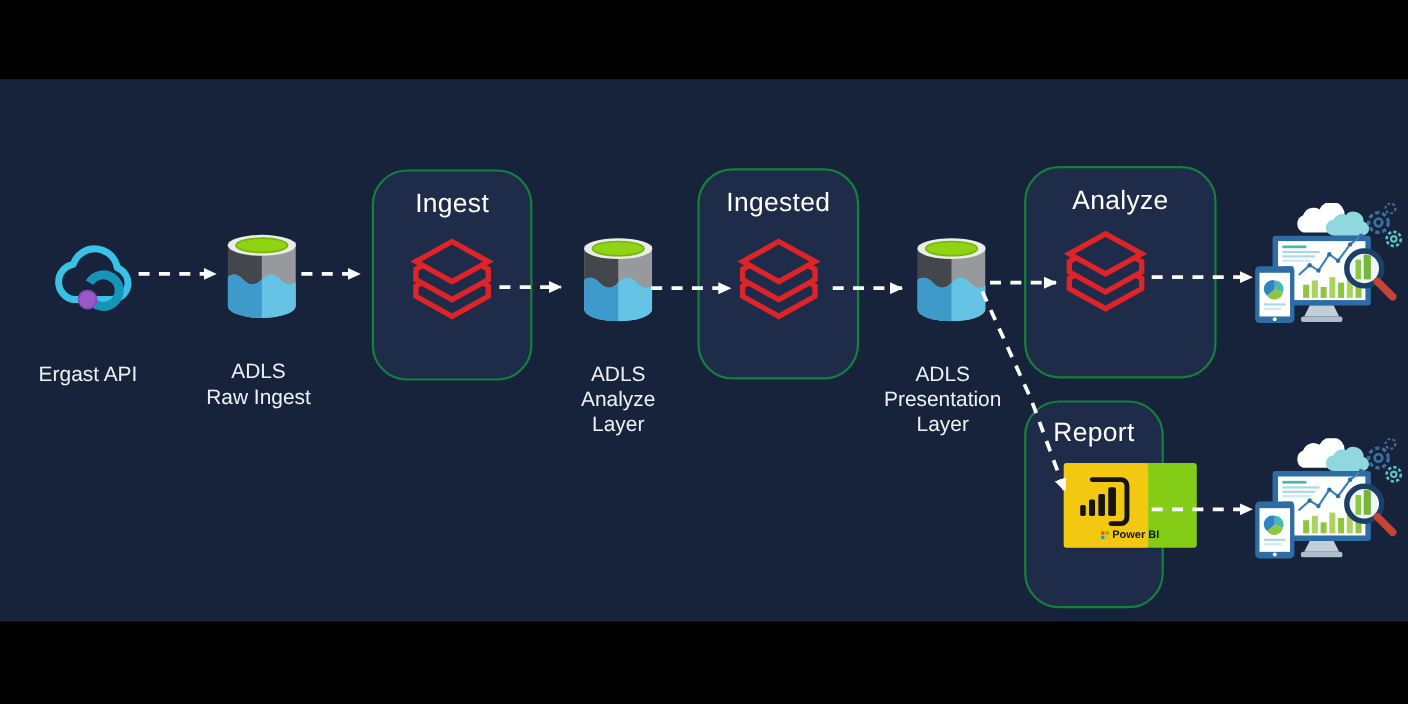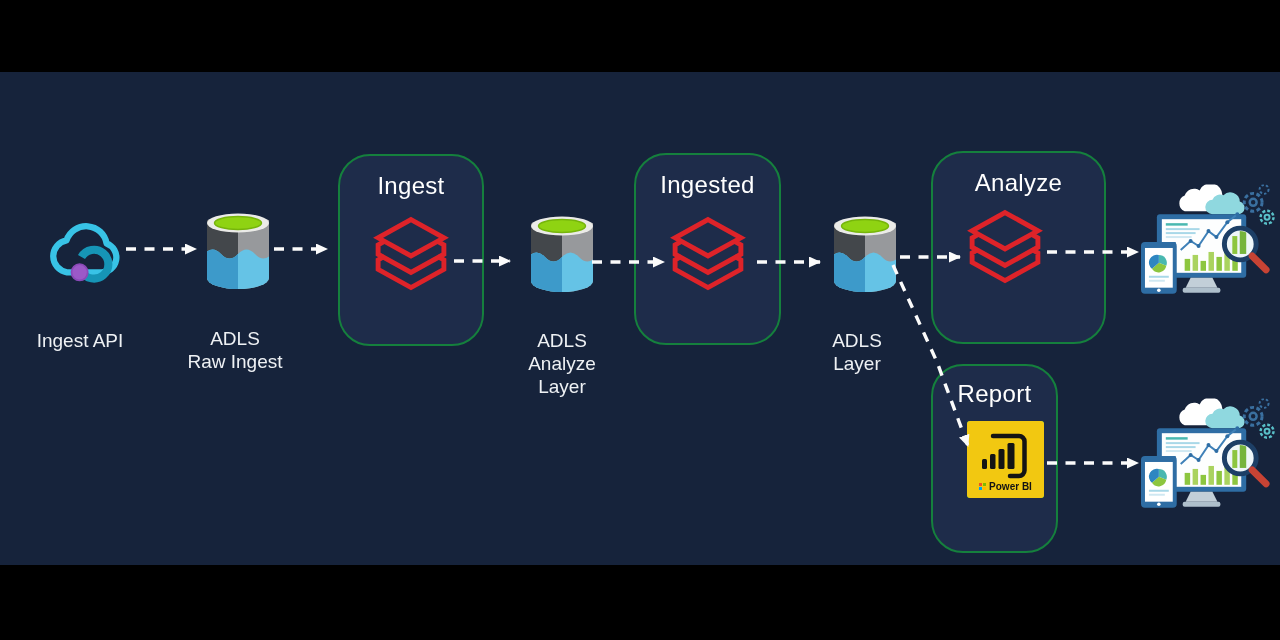--- a/index.html
+++ b/index.html
@@ -13,21 +13,21 @@
     box-sizing:border-box;
   }
   .box-title{
     position:absolute;left:0;right:0;top:16px;text-align:center;
     color:#ffffff;font-size:24px;letter-spacing:.3px;
   }
   .node-label{
     position:absolute;text-align:center;color:#eef1f4;font-size:19px;line-height:23px;
   }
   .pbi-tile{
-    position:absolute;background:#22c55e;border-radius:3px;
+    position:absolute;background:#84cc16;border-radius:3px;padding-left:44px;
   }
   .pbi-caption{
     position:absolute;left:0;right:0;bottom:6px;text-align:center;color:#141414;
     font-size:10px;font-weight:bold;display:flex;align-items:center;justify-content:center;gap:3px;
   }
   .ms-flag{display:inline-grid;grid-template-columns:3px 3px;grid-template-rows:3px 3px;gap:1px;}
   .ms-flag i{display:block;}
   svg.icon{position:absolute;overflow:visible;}
   #arrow-layer{position:absolute;left:0;top:0;pointer-events:none;}
   #symbol-defs{position:absolute;width:0;height:0;overflow:hidden;}
@@ -141,21 +141,21 @@
       <circle cx="18" cy="106.5" r="1.8" fill="#ffffff"></circle>
     </symbol>
   </defs>
 </svg>
 
 <div class="stage"></div>
 
 <svg class="icon" style="left:40px;top:203px" width="90" height="90" viewBox="0 0 100 100">
     <use href="#sym-api-cloud"></use>
   </svg>
-<div class="node-label" style="left:15px;top:329px;width:130px">Ingest API</div>
+<div class="node-label" style="left:15px;top:329px;width:130px">Ergast API</div>
 
 <svg class="icon" style="left:203px;top:210px" width="70" height="84" viewBox="0 0 68 84">
     <use href="#sym-cylinder"></use>
   </svg>
 <div class="node-label" style="left:165px;top:327px;width:140px">
   <div>ADLS</div>
   <div>Raw Ingest</div>
 </div>
 
 <div class="process-box" style="left:338px;top:154px;width:146px;height:192px">
@@ -179,20 +179,21 @@
 </div>
 <svg class="icon" style="left:668px;top:215px" width="80" height="82" viewBox="0 0 90 92">
     <use href="#sym-databricks"></use>
   </svg>
 
 <svg class="icon" style="left:830px;top:213px" width="70" height="84" viewBox="0 0 68 84">
     <use href="#sym-cylinder"></use>
   </svg>
 <div class="node-label" style="left:776px;top:329px;width:162px">
   <div>ADLS</div>
+  <div>Presentation</div>
   <div>Layer</div>
 </div>
 
 <div class="process-box" style="left:931px;top:151px;width:175px;height:193px">
   <div class="box-title">Analyze</div>
 </div>
 <svg class="icon" style="left:965px;top:208px" width="80" height="82" viewBox="0 0 90 92">
     <use href="#sym-databricks"></use>
   </svg>
 

